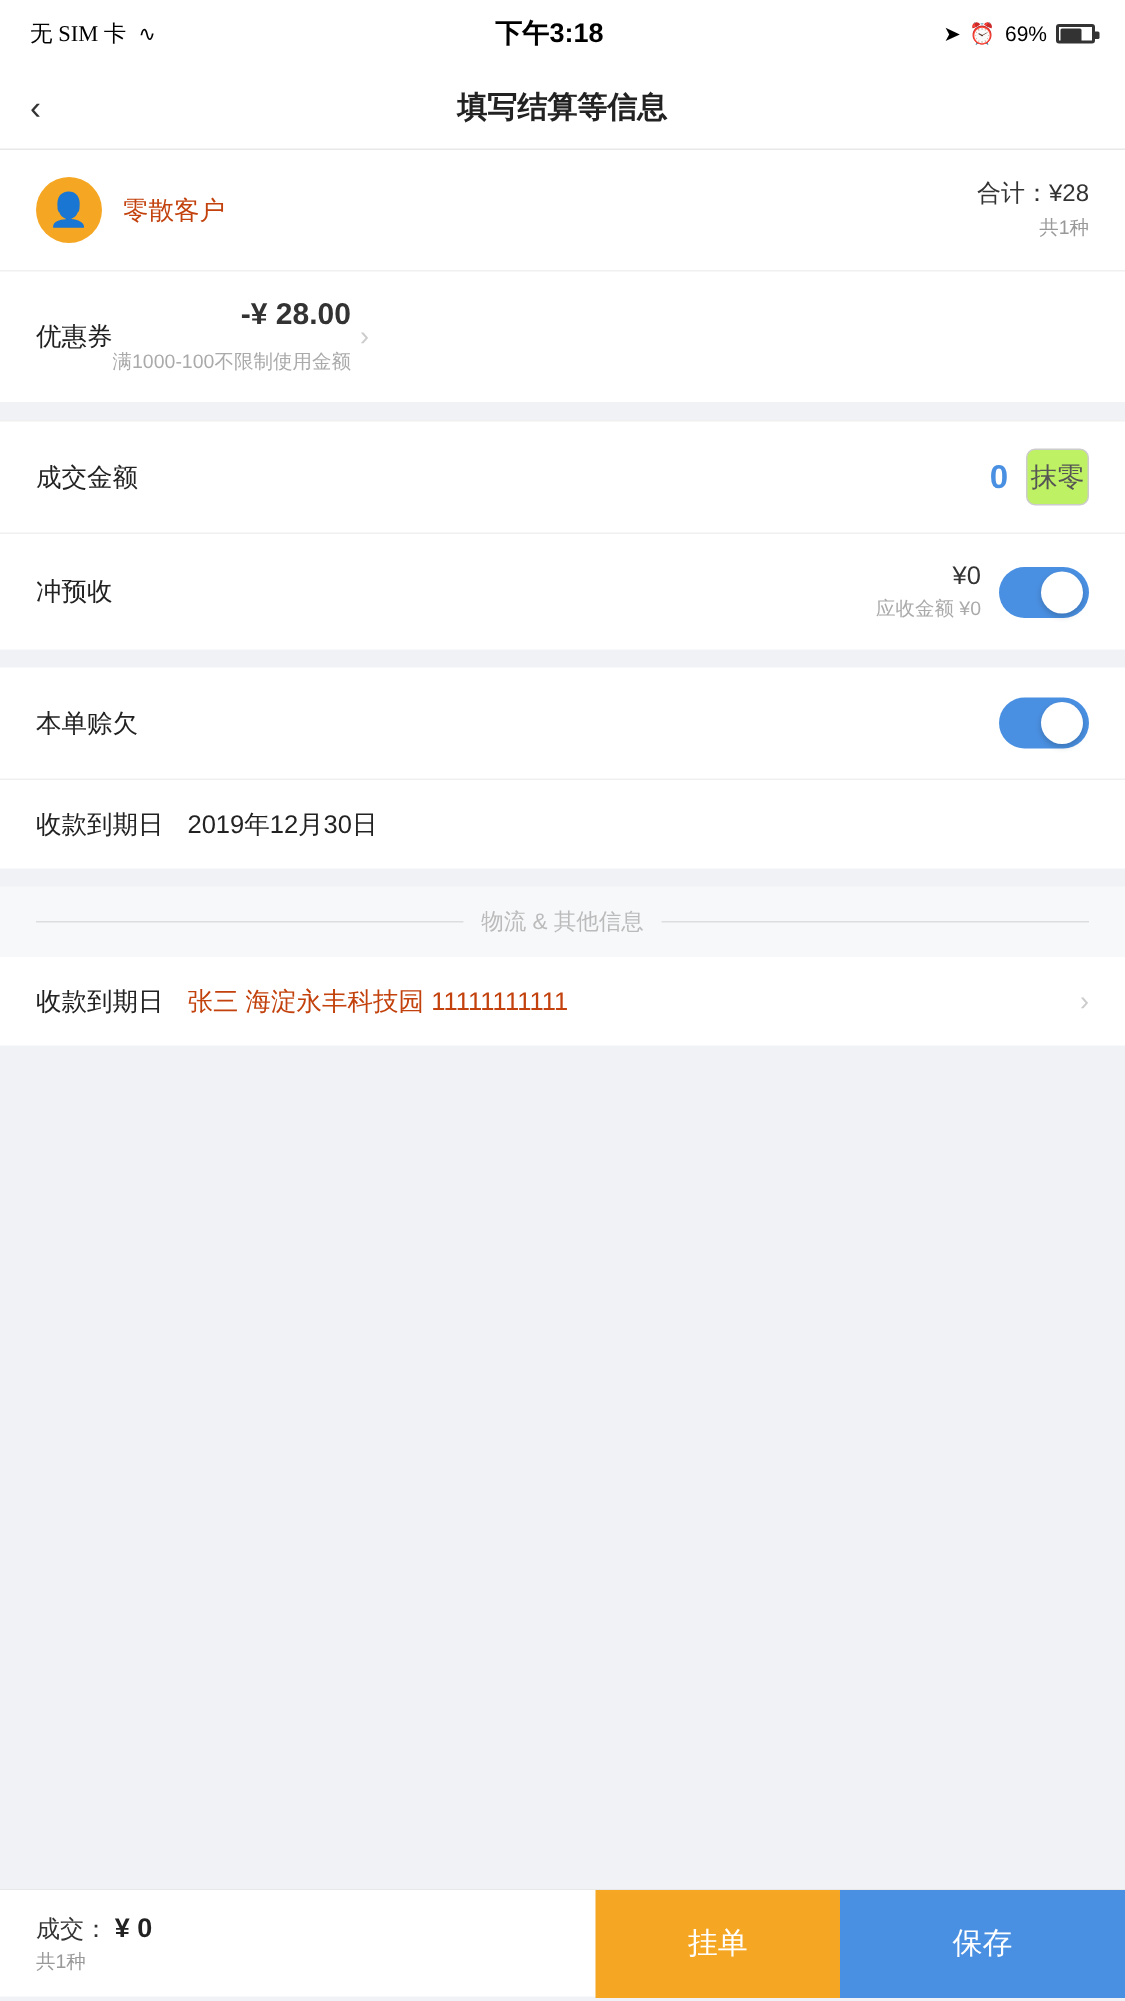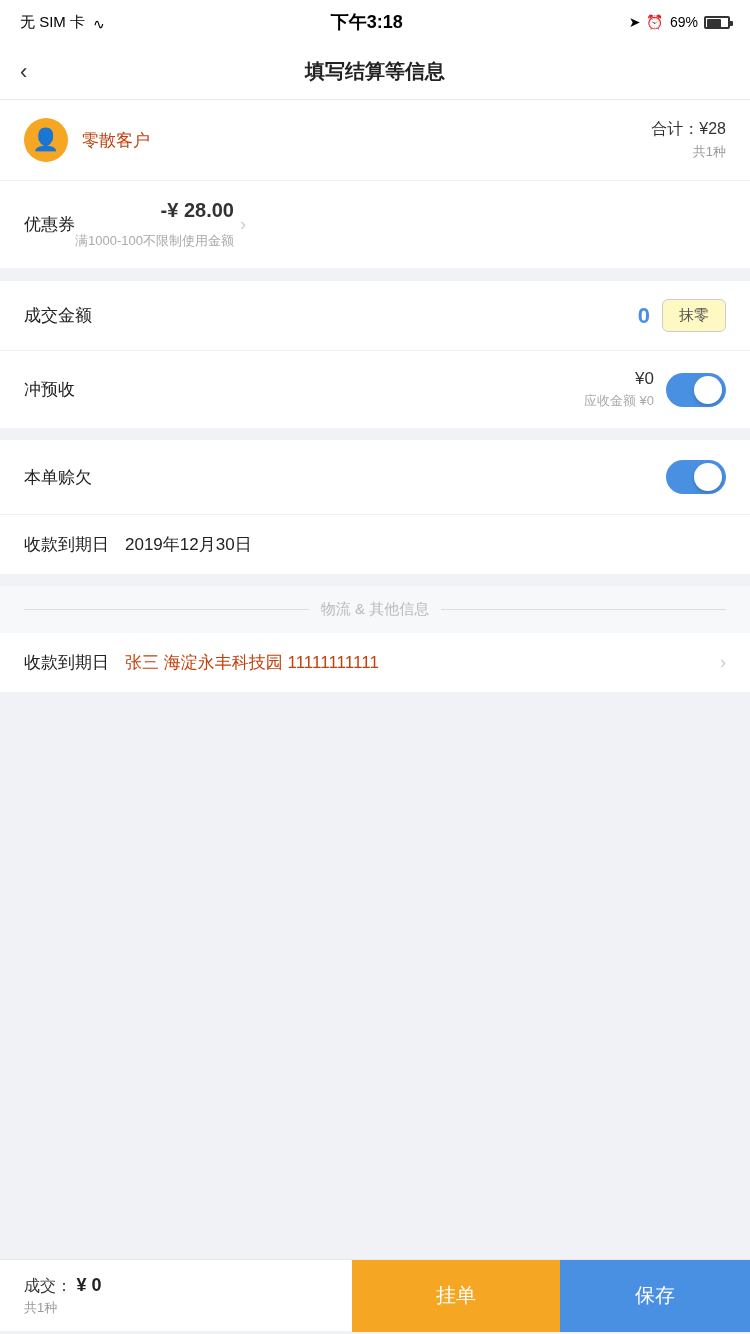--- a/index.html
+++ b/index.html
@@ -17,21 +17,21 @@
     .status-bar {
       background: #fff;
       height: 44px;
       display: flex;
       align-items: center;
       justify-content: space-between;
       padding: 0 20px;
       font-size: 15px;
       font-weight: 500;
     }
-    .status-left { display: flex; align-items: flex-end; gap: 8px; }
+    .status-left { display: flex; align-items: flex-end; gap: 8px; font-family: Liberation Serif, serif; }
     .status-center { font-size: 18px; font-weight: 600; }
     .status-right { display: flex; align-items: center; gap: 6px; font-size: 14px; }
 
     
     .nav-bar {
       background: #fff;
       height: 56px;
       display: flex;
       align-items: center;
       justify-content: center;
@@ -98,24 +98,24 @@
     }
     .amount-top {
       display: flex; align-items: center; justify-content: space-between;
     }
     .amount-label { font-size: 17px; color: #222; }
     .amount-right { display: flex; align-items: center; gap: 12px; }
     .amount-value { font-size: 22px; font-weight: 600; color: #4a90e2; }
     .round-btn {
       border: 1px solid #ccc;
       border-radius: 6px;
-      padding: 6px 16px;
-      font-size: 15px;
+      padding: 6px 2px;
+      font-size: 18px;
       color: #555;
-      background: #fef9c3;
+      background: #bef264;
       cursor: pointer;
     }
     .amount-sub { font-size: 13px; color: #aaa; margin-top: 4px; text-align: right; }
 
     
     .prereceipt-row {
       display: flex; align-items: center; justify-content: space-between;
       padding: 18px 24px;
       border-top: 1px solid #f0f0f0;
     }
@@ -196,21 +196,21 @@
       border-top: 1px solid #e8e8e8;
     }
     .bottom-info {
       flex: 1;
       padding: 0 24px;
     }
     .bottom-deal { font-size: 16px; color: #333; }
     .bottom-deal-val { font-size: 18px; font-weight: 600; color: #222; }
     .bottom-count { font-size: 13px; color: #999; margin-top: 2px; }
     .btn-pending {
-      width: 208px; height: 72px;
+      width: 163px; height: 72px;
       background: #f5a623;
       border: none;
       font-size: 20px;
       color: #fff;
       cursor: pointer;
       font-weight: 500;
     }
     .btn-save {
       width: 190px; height: 72px;
       background: #4a90e2;

